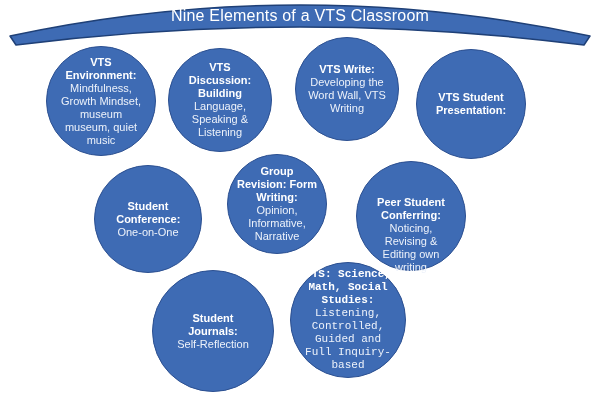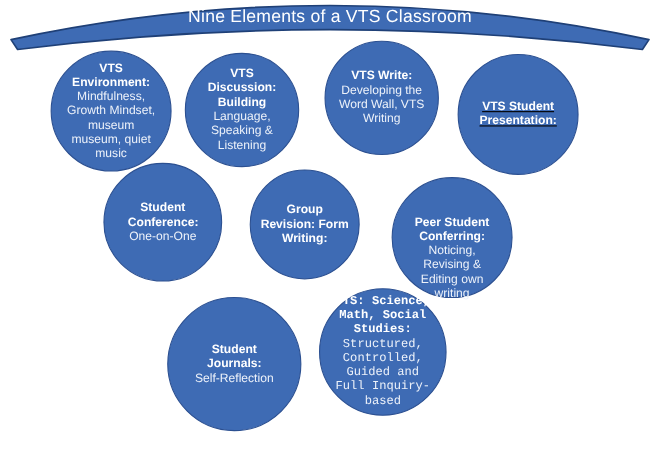--- a/index.html
+++ b/index.html
@@ -81,54 +81,55 @@
     </div>
   </div>
 
   <div class="circle" style="left: 295px; top: 37px; width: 104px; height: 104px;">
     <div class="ctext" style="width: 80%;">
       <span class="chead">VTS Write:</span>
       <span class="cbody">Developing the Word Wall, VTS Writing</span>
     </div>
   </div>
 
-  <div class="circle" style="left: 416px; top: 49px; width: 110px; height: 110px; text-decoration: underline;">
+  <div class="circle" style="left: 416px; top: 49px; width: 110px; height: 110px;">
     <div class="ctext" style="width: 65%;">
       <span class="chead">VTS Student Presentation:</span>
     </div>
   </div>
 
-  <div class="circle" style="left: 94px; top: 148px; width: 108px; height: 108px;">
+  <div class="circle" style="left: 94px; top: 165px; width: 108px; height: 108px;">
     <div class="ctext" style="width: 60%;">
       <span class="chead">Student Conference:</span>
       <span class="cbody">One-on-One</span>
     </div>
   </div>
 
   <div class="circle" style="left: 227px; top: 154px; width: 100px; height: 100px;">
     <div class="ctext" style="width: 84%;">
       <span class="chead">Group Revision: Form Writing:</span>
+      <span class="cbody">Opinion, Informative, Narrative</span>
     </div>
   </div>
 
   <div class="circle" style="left: 356px; top: 161px; width: 110px; height: 110px;">
     <div class="ctext" style="width: 68%; margin-top: 38px;">
       <span class="chead">Peer Student Conferring:</span>
       <span class="cbody">Noticing, Revising &amp; Editing own writing</span>
     </div>
   </div>
 
   <div class="circle" style="left: 152px; top: 270px; width: 122px; height: 122px;">
     <div class="ctext" style="width: 62%;">
       <span class="chead">Student Journals:</span>
       <span class="cbody">Self-Reflection</span>
     </div>
   </div>
 
   <div class="circle" style="left: 290px; top: 262px; width: 116px; height: 116px;">
     <div class="ctext" style="width: 80%; font-family: Liberation Mono, monospace;">
       <span class="chead">VTS: Science, Math, Social Studies:</span>
-      <span class="cbody">Structured, Controlled, Guided and Full Inquiry-based</span>
+      <span class="cbody">Listening, Controlled, Guided and Full Inquiry-based</span>
     </div>
   </div>
 </div>
 
 </div>
 
 </body></html>

